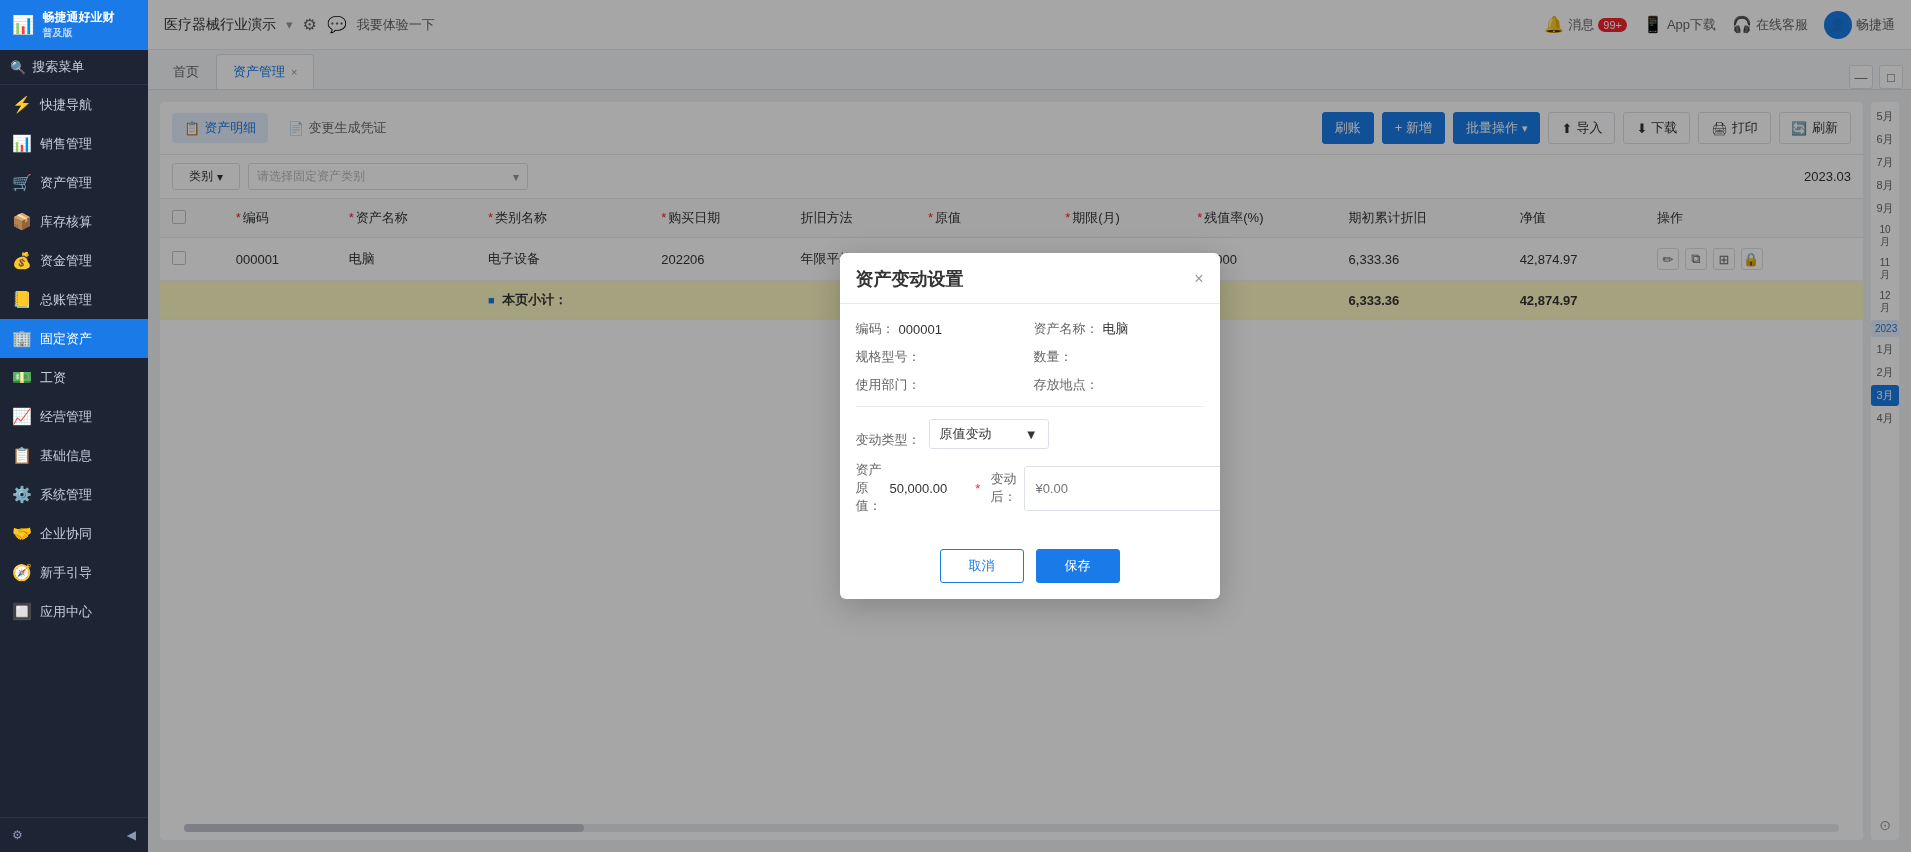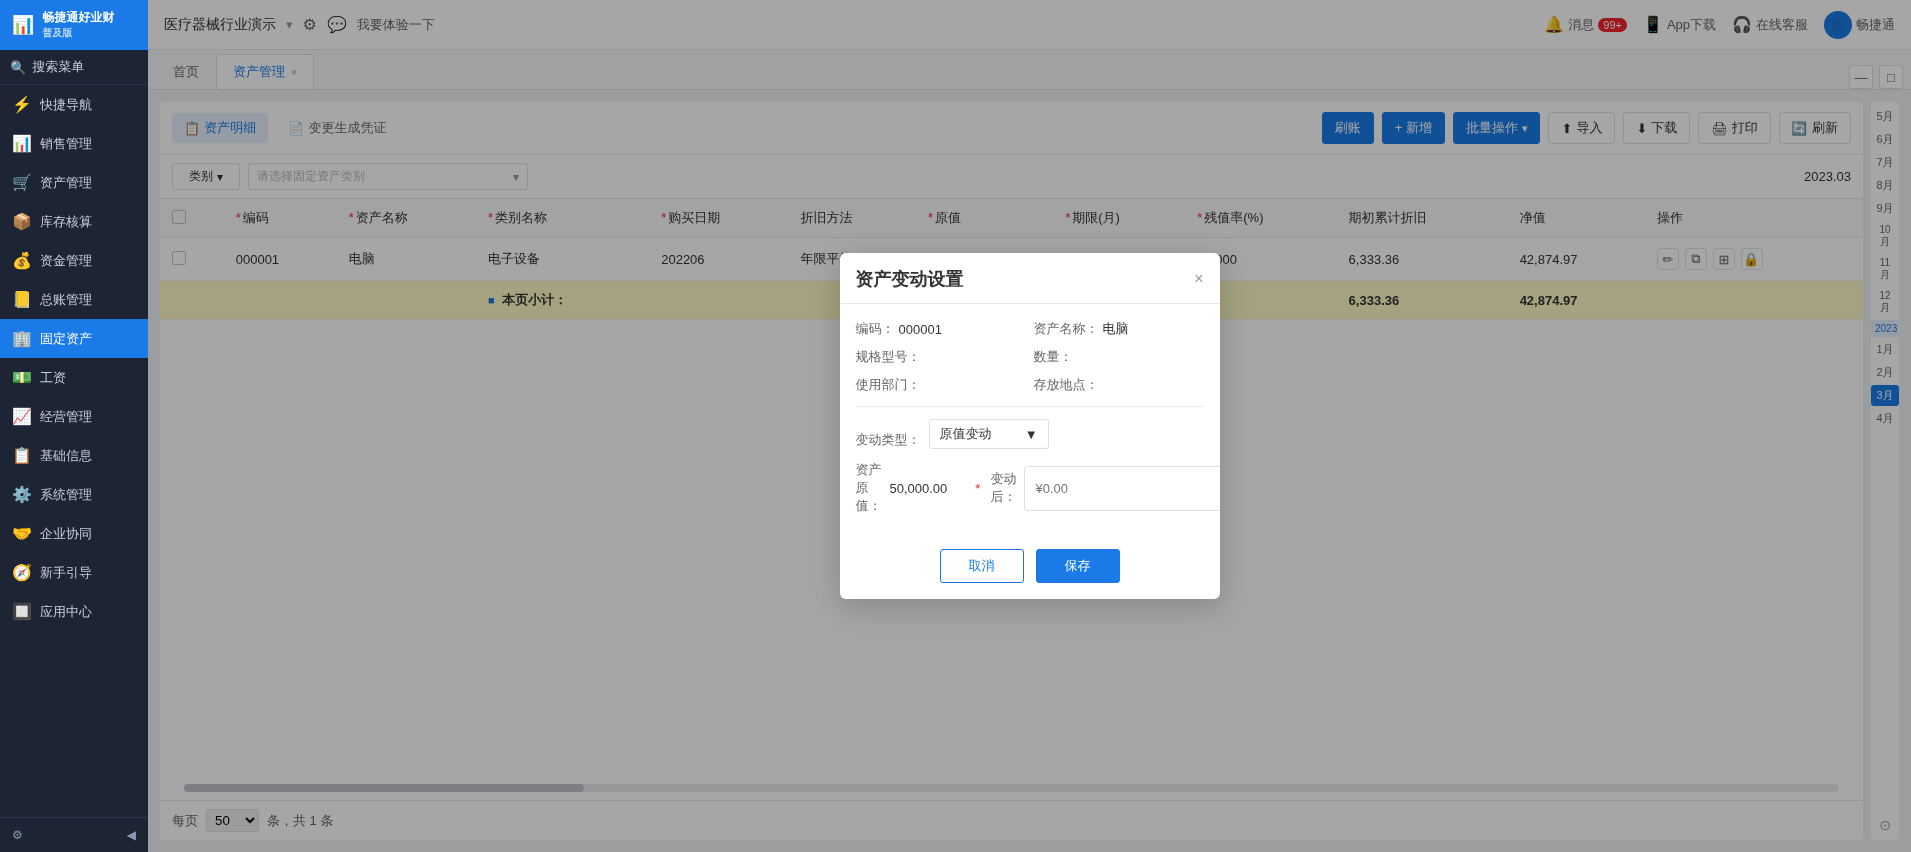--- a/index.html
+++ b/index.html
@@ -435,28 +435,20 @@
           </tbody>
         </table>
       </div>
 
       <div style="padding: 4px 12px;">
         <div class="h-scrollbar">
           <div class="h-scrollbar-thumb"></div>
         </div>
       </div>
 
-      <div class="table-footer">
-        <span>每页</span>
-        <select class="page-select">
-          <option>50</option>
-          <option>100</option>
-        </select>
-        <span>条，共 1 条</span>
-      </div>
     </div>
 
     <div class="right-sidebar">
       <div class="cal-item">5月</div>
       <div class="cal-item">6月</div>
       <div class="cal-item">7月</div>
       <div class="cal-item">8月</div>
       <div class="cal-item">9月</div>
       <div class="cal-item" style="font-size:10px;">10月</div>
       <div class="cal-item" style="font-size:10px;">11月</div>

